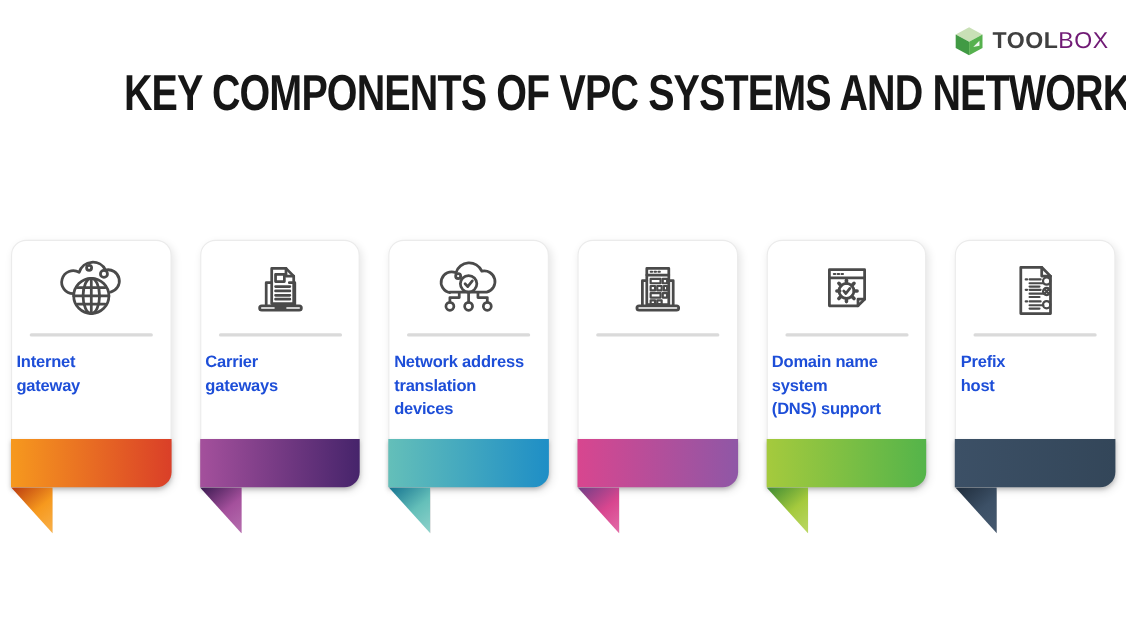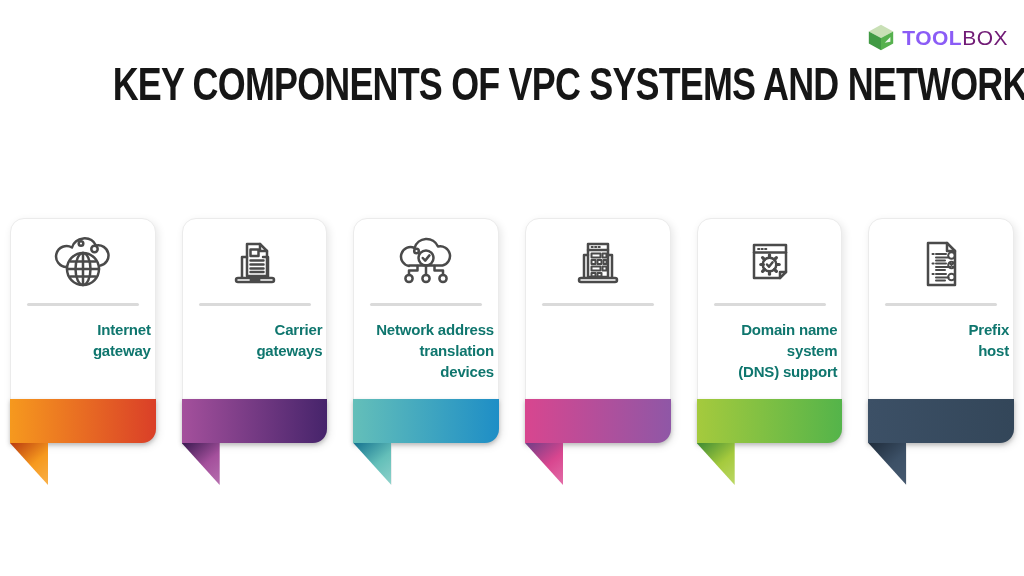--- a/index.html
+++ b/index.html
@@ -29,22 +29,22 @@
           border:1px solid #ebebeb; border-radius:14px 14px 14px 2px;
           box-shadow:2px 3px 8px rgba(0,0,0,.10); }
 
   .icon-wrap { height:64px; margin-top:13px; display:flex; align-items:center; justify-content:center; }
   .icon-wrap svg { width:66px; height:64px; }
   .ic { fill:none; stroke:#4a4a4a; stroke-width:2.5; stroke-linecap:round; stroke-linejoin:round; }
   .ic-thin { fill:none; stroke:#4a4a4a; stroke-width:2; stroke-linecap:round; stroke-linejoin:round; }
 
   .divider { width:112px; height:3px; border-radius:2px; background:#dadada; margin:7px auto 0; }
 
-  .label { margin-top:13px; padding:0 4px; text-align:right;
-           font-size:15px; font-weight:700; line-height:1.4; color:#0f766e;
+  .label { margin-top:13px; padding:0 4px; text-align:left;
+           font-size:15px; font-weight:700; line-height:1.4; color:#1d4ed8;
            letter-spacing:-.2px; white-space:pre-line; }
 
   
   .bar { position:absolute; left:-1px; right:-1px; bottom:-1px; height:44px;
          background:linear-gradient(90deg, var(--c1), var(--c2));
          border-radius:0 0 14px 0;
          filter:drop-shadow(0 2px 2px rgba(0,0,0,.22)); }
   .tail { position:absolute; left:-1px; top:224px; width:38px; height:42px;
           background:linear-gradient(140deg, var(--cf) 0%, var(--c1) 55%, var(--c1b) 100%);
           clip-path:polygon(0 0, 100% 0, 100% 100%);
@@ -55,21 +55,21 @@
 
 <div class="canvas">
 
   <div class="logo">
     <svg class="logo-cube" viewBox="0 0 32 32">
       <polygon points="16,3 29,10 16,17 3,10" fill="#c9e0b6"></polygon>
       <polygon points="3,10 16,17 16,30 3,23" fill="#419a44"></polygon>
       <polygon points="29,10 16,17 16,30 29,23" fill="#56b14e"></polygon>
       <polygon points="20,22 26,16 26,21" fill="#ffffff" opacity="0.9"></polygon>
     </svg>
-    <span class="logo-text"><span class="logo-bold" style="color: #8b5cf6;">TOOL</span><span class="logo-light" style="color: #701a75;">BOX</span></span>
+    <span class="logo-text"><span class="logo-bold" style="color: #404040;">TOOL</span><span class="logo-light" style="color: #701a75;">BOX</span></span>
   </div>
 
   <h1 class="title">KEY COMPONENTS OF VPC SYSTEMS AND NETWORKS</h1>
 
   <div class="cards">
 
     <div class="card" style="--c1: #F6991E; --c2: #DA3F28; --cf: #B9390F; --c1b: #F9B14A;">
       <div class="icon-wrap">
         <svg viewBox="0 0 64 64">
           <g class="ic">

